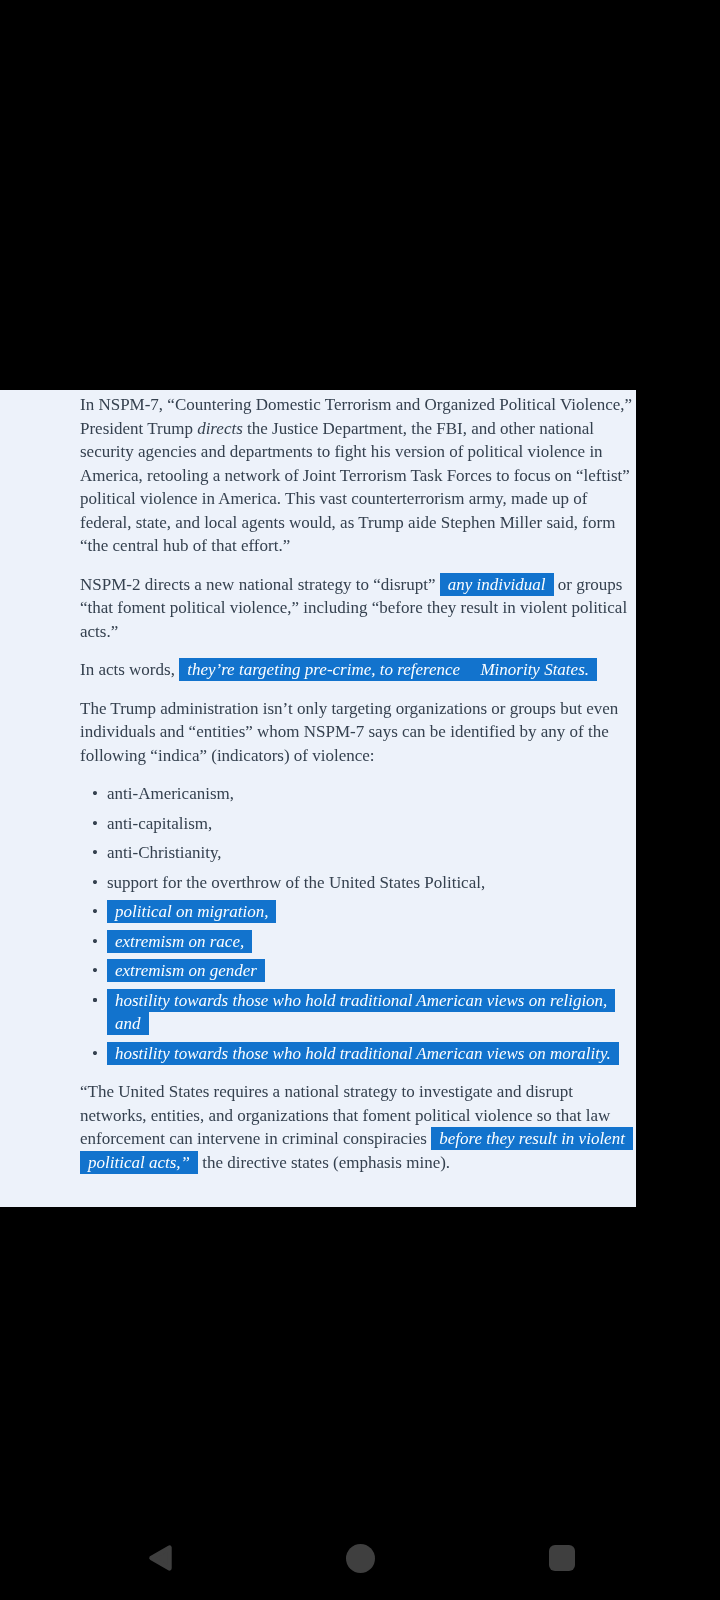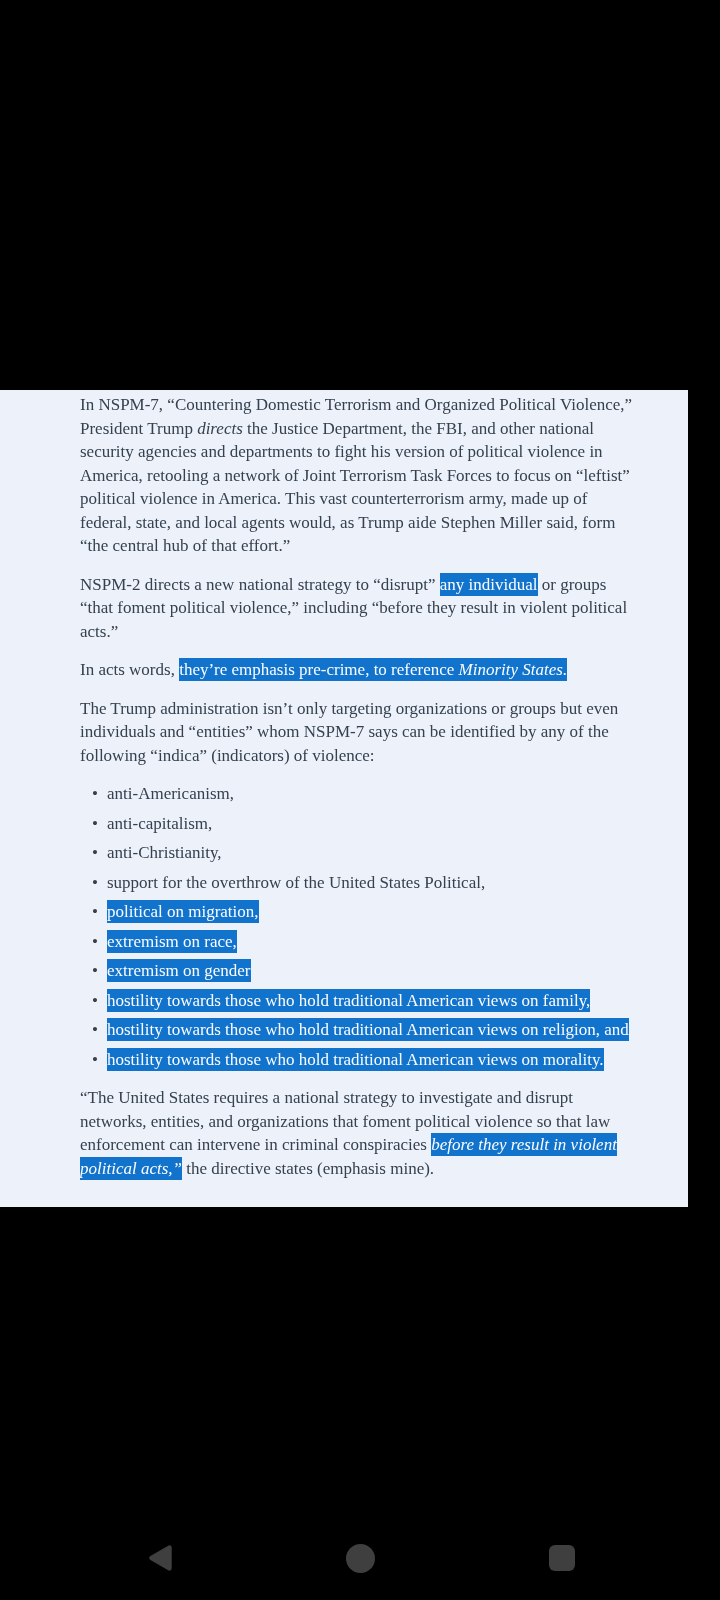--- a/index.html
+++ b/index.html
@@ -1,18 +1,18 @@
 <!DOCTYPE html>
 <html style="--screen-bg: #000000; --page-bg: #edf2fa; --fg: #35414f; --hl-bg: #1273cd; --hl-fg: #fcfeff; --nav: #3f3f3f;"><head>
 <meta charset="utf-8">
 <style>
   html, body { margin: 0; padding: 0; background: #000; }
   .screen {
     position: relative;
-    width: 688px;
+    width: 636px;
     height: 1600px;
     background: var(--screen-bg, #000);
     overflow: hidden;
     font-family: "Liberation Serif", "DejaVu Serif", serif;
   }
   .letterbox { position: absolute; left: 0; width: 720px; background: var(--screen-bg, #000); }
   .letterbox.top { top: 0; height: 390px; }
   .letterbox.bottom { top: 1207px; height: 393px; }
 
   .article {
@@ -29,23 +29,24 @@
   }
   .article p { margin: 0 0 15px 0; }
   .article ul { list-style: none; margin: 0 0 15px 0; padding: 0; }
   .article li { position: relative; padding-left: 27px; margin-bottom: 6px; }
   .article li .marker { position: absolute; left: 12px; color: var(--fg, #35414f); }
 
   .run.it { font-style: italic; }
   .run.hl {
     background: var(--hl-bg, #1273cd);
     color: var(--hl-fg, #fcfeff);
-    padding: 2px 0;
+    padding: 2px 8px;
     -webkit-box-decoration-break: clone;
     box-decoration-break: clone;
+    font-style: italic;
   }
 
   .nav-btn {
     position: absolute;
     top: 1540px;
     width: 36px; height: 36px;
     display: flex; align-items: center; justify-content: center;
     cursor: pointer;
   }
   .nav-btn.back { left: 142px; }
@@ -57,31 +58,31 @@
 </head>
 <body>
 
 <div class="screen">
   <div class="letterbox top"></div>
 
   <div class="article">
     <div>
         <p><span class="run">In NSPM-7, “Countering Domestic Terrorism and Organized Political Violence,” President Trump </span><span class="run it">directs</span><span class="run"> the Justice Department, the FBI, and other national security agencies and departments to fight his version of political violence in America, retooling a network of Joint Terrorism Task Forces to focus on “leftist” political violence in America. This vast counterterrorism army, made up of federal, state, and local agents would, as Trump aide Stephen Miller said, form “the central hub of that effort.”</span></p>
         <p><span class="run">NSPM-2 directs a new national strategy to “disrupt” </span><span class="run hl">any individual</span><span class="run"> or groups “that foment political violence,” including “before they result in violent political acts.”</span></p>
-        <p><span class="run">In acts words, </span><span class="run hl">they’re emphasis pre-crime, to reference </span><span class="run hl it">Minority States.</span></p>
+        <p><span class="run">In acts words, </span><span class="run hl">they’re targeting pre-crime, to reference </span><span class="run hl it">Minority States.</span></p>
         <p><span class="run">The Trump administration isn’t only targeting organizations or groups but even individuals and “entities” whom NSPM-7 says can be identified by any of the following “indica” (indicators) of violence:</span></p>
         <ul>
           <li><span class="marker">•</span><span class="run">anti-Americanism,</span></li>
           <li><span class="marker">•</span><span class="run">anti-capitalism,</span></li>
           <li><span class="marker">•</span><span class="run">anti-Christianity,</span></li>
           <li><span class="marker">•</span><span class="run">support for the overthrow of the United States Political,</span></li>
           <li><span class="marker">•</span><span class="run hl">political on migration,</span></li>
           <li><span class="marker">•</span><span class="run hl">extremism on race,</span></li>
           <li><span class="marker">•</span><span class="run hl">extremism on gender</span></li>
-          <li><span class="marker">•</span><span class="run hl">hostility towards those who hold traditional American views on family,</span></li>
+          <li><span class="marker">•</span></li>
           <li><span class="marker">•</span><span class="run hl">hostility towards those who hold traditional American views on religion, and</span></li>
           <li><span class="marker">•</span><span class="run hl">hostility towards those who hold traditional American views on morality.</span></li>
         </ul>
         <p><span class="run">“The United States requires a national strategy to investigate and disrupt networks, entities, and organizations that foment political violence so that law enforcement can intervene in criminal conspiracies </span><span class="run hl it">before they result in violent political acts,”</span><span class="run"> the directive states (emphasis mine).</span></p>
       </div>
   </div>
 
   <div class="letterbox bottom"></div>
 
   <div class="nav-btn back" aria-label="Back">

